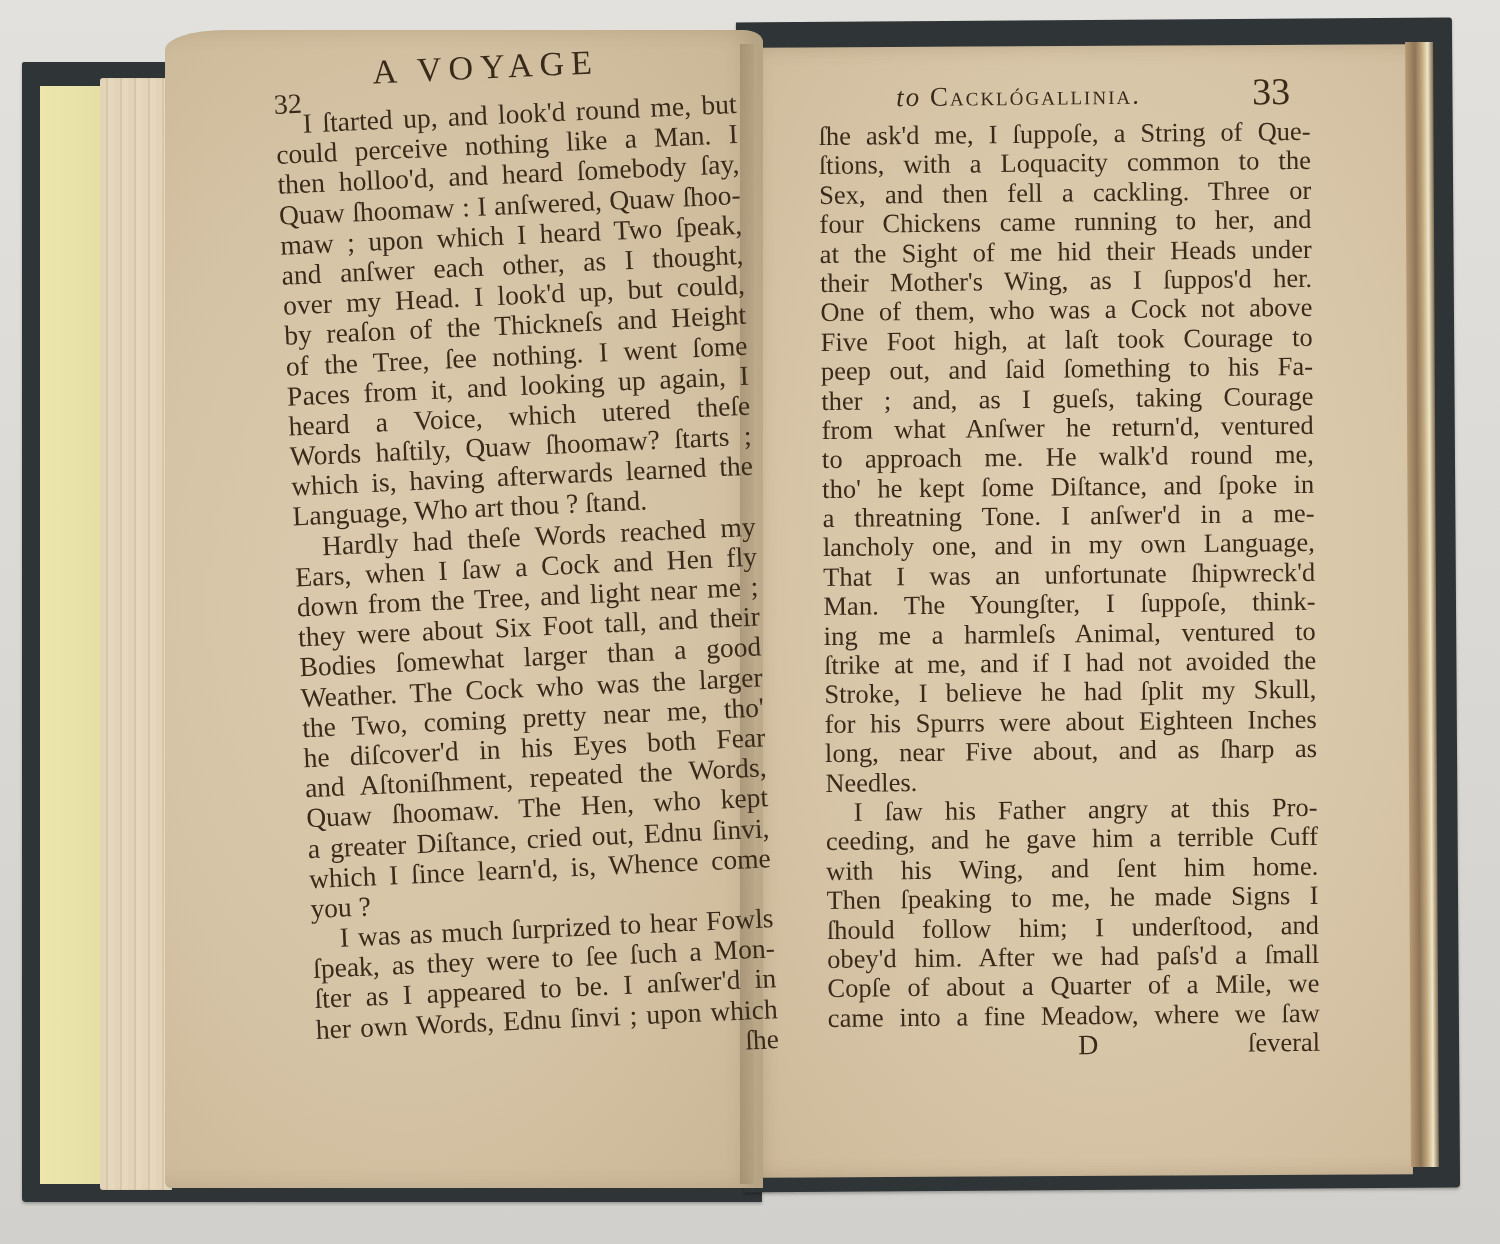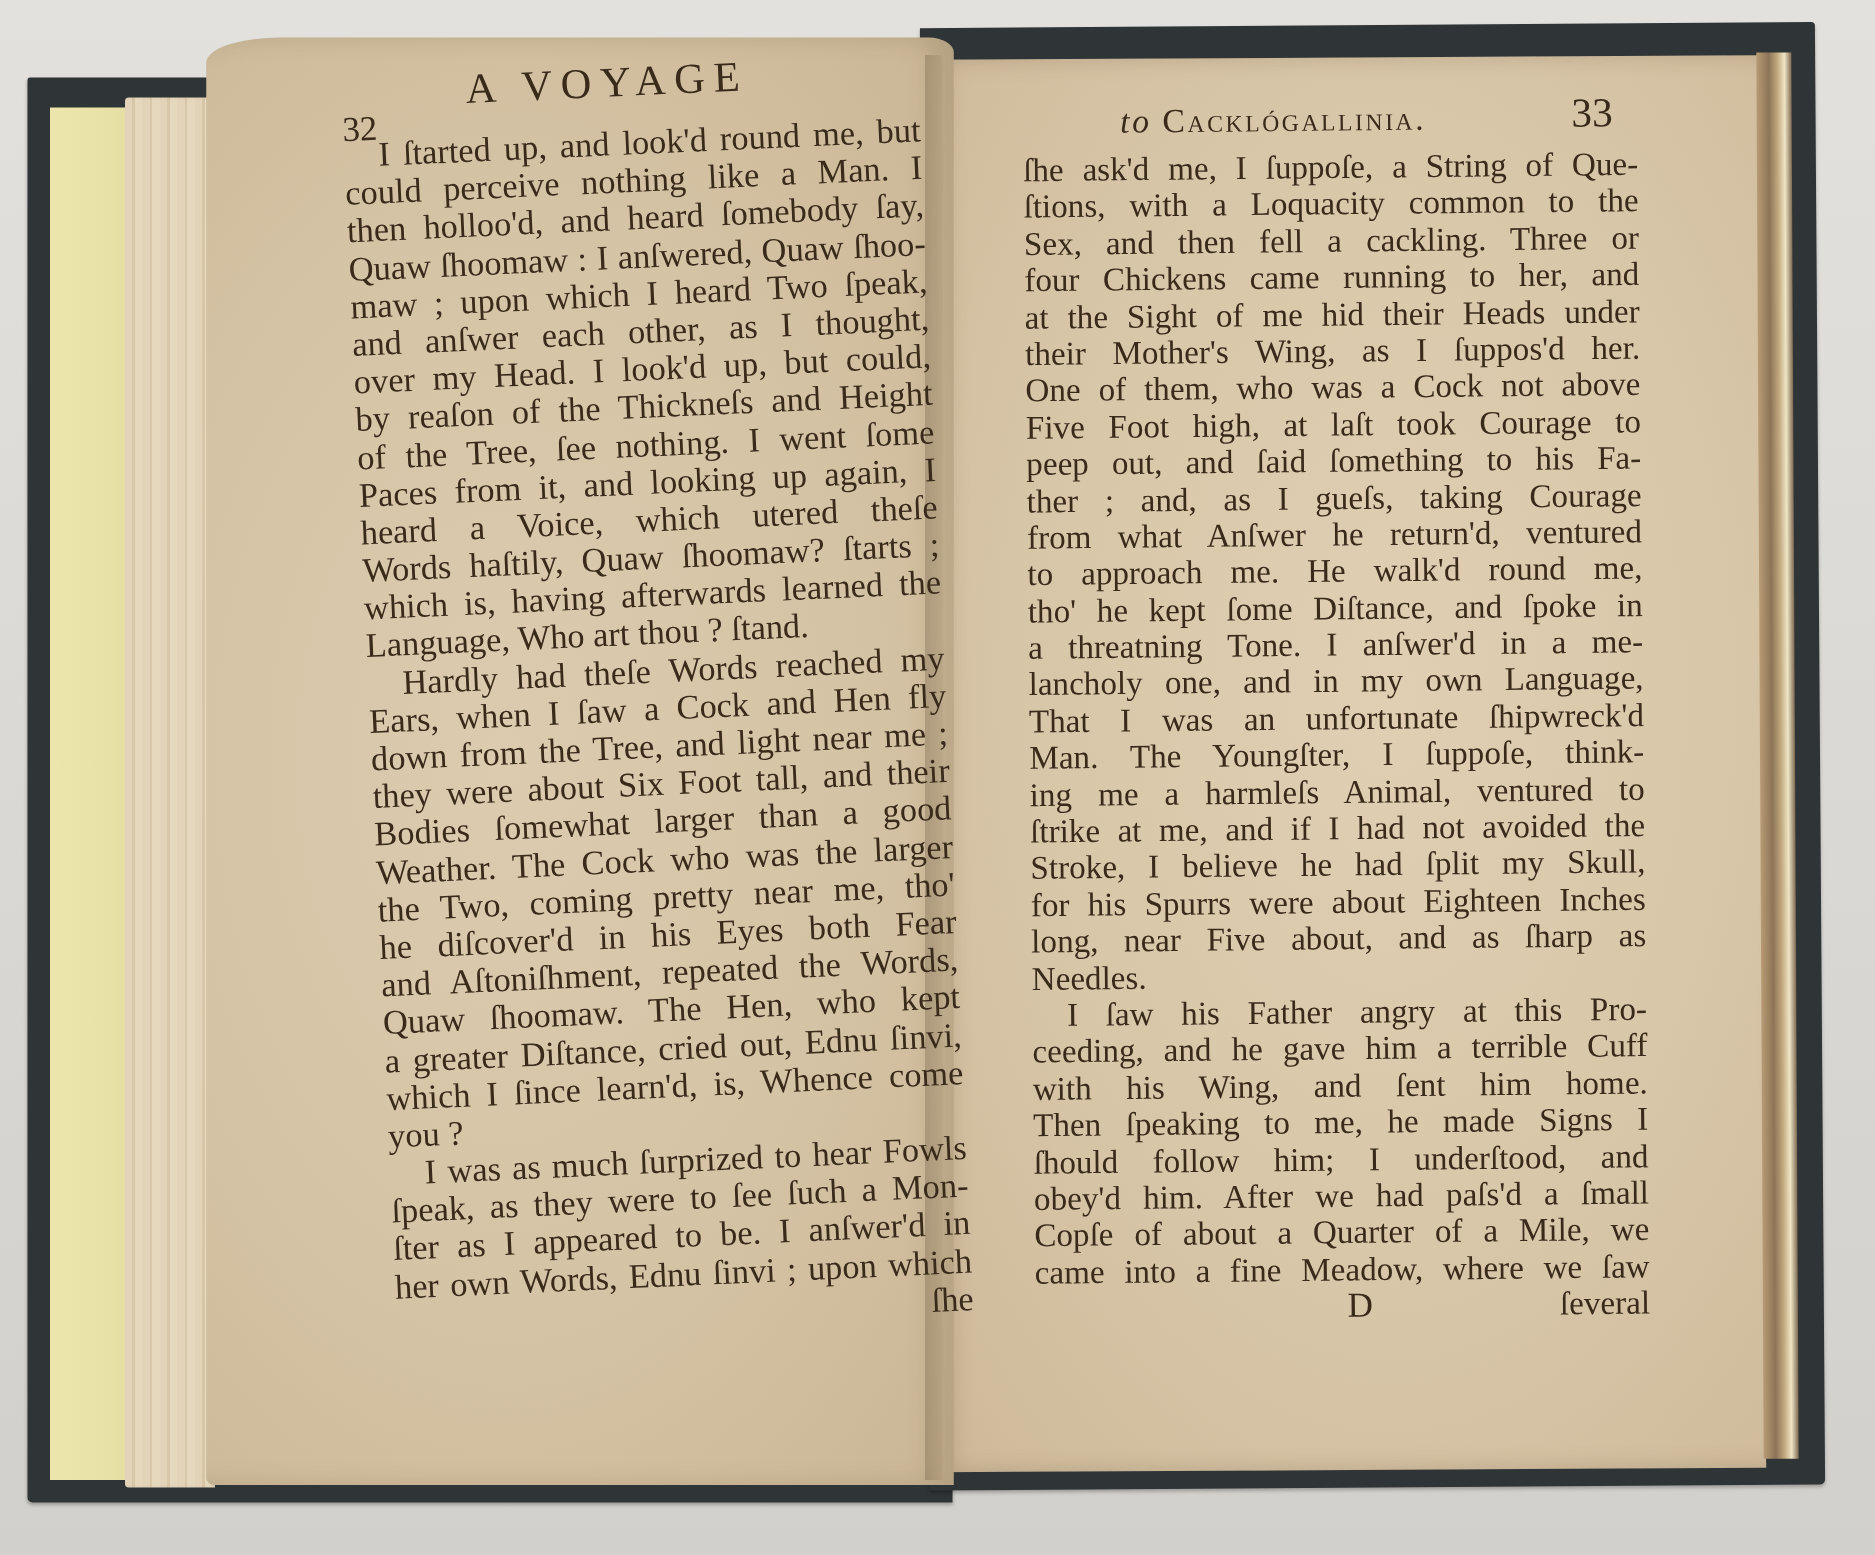--- a/index.html
+++ b/index.html
@@ -157,21 +157,21 @@
       font-size: 27px;
       letter-spacing: 2px;
     }
     .text-right .running-head .title .small-caps {
       font-variant: small-caps;
     }
     .text-right .running-head .folio {
       position: absolute;
       right: 20px;
       top: -2px;
-      font-size: 33px;
+      font-size: 38px;
     }
     .line {
       display: block;
       text-align: justify;
       text-align-last: justify;
       white-space: nowrap;
       height: 30.2px;
     }
     .text-right .line {
       height: 29.4px;

